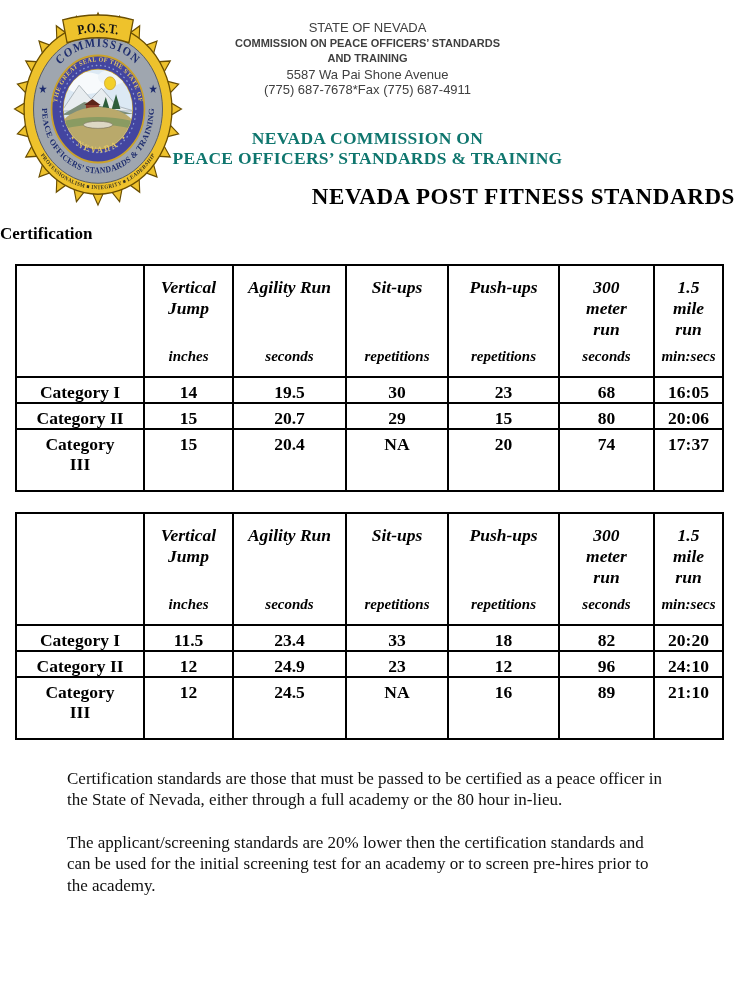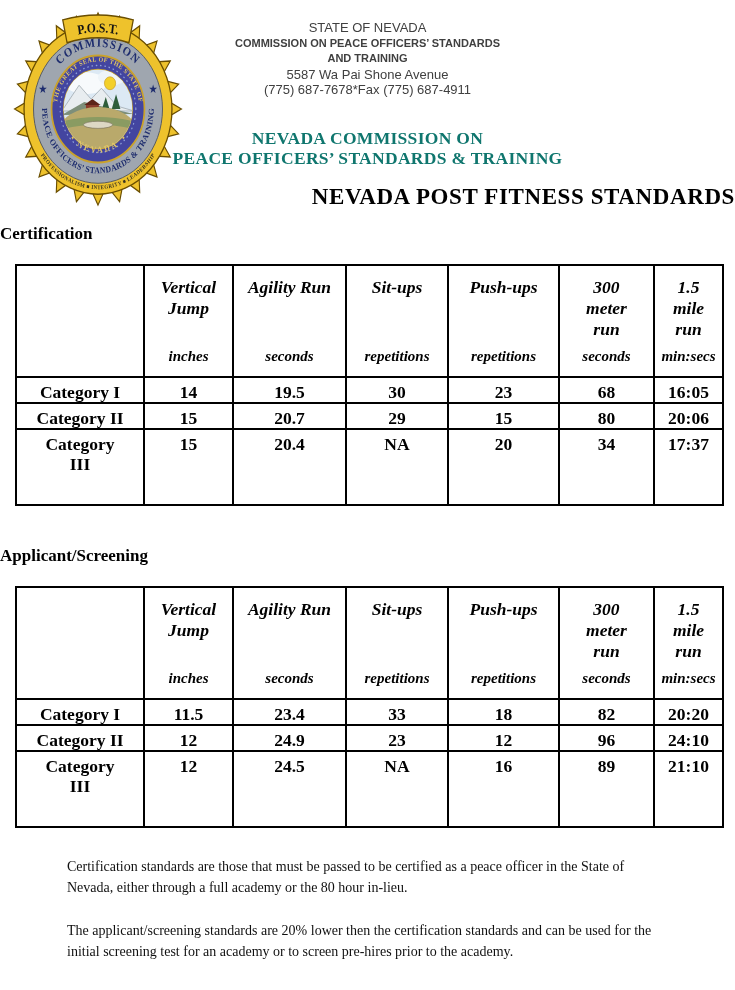--- a/index.html
+++ b/index.html
@@ -34,24 +34,24 @@
     margin:20px 0 0 15px; width:707px; }
   table.standards th, table.standards td { border:2px solid #000; padding:0; }
   .hcell { display:flex; flex-direction:column; justify-content:space-between;
     align-items:center; height:88px; padding:11px 2px;font-style:italic; }
   .h-title { font-size:17.5px; font-weight:bold; line-height:21px;
     white-space:pre-line; }
   .h-unit { font-size:15px; font-weight:bold; line-height:17px; }
   table.standards td { text-align:center; font-weight:bold; font-size:17.5px;
     vertical-align:top; padding-top:4px; white-space:pre-line; line-height:20px; }
   tr.row-s { height:25px; }
-  tr.row-l { height:76px; }
-
-  
-  .notes { margin:28px 60px 0 67px; width:604px; font-size:14px;
+  tr.row-l { height:62px; }
+
+  
+  .notes { margin:28px 60px 0 67px; width:604px; font-size:17px;
     line-height:21.5px; color:#101010; }
   .notes p { margin:0 0 21px 0; }
 </style>
 </head>
 <body>
 
 <div class="page">
 
   <div class="seal">
     <svg width="172" height="198" viewBox="0 0 200 200" preserveAspectRatio="none">
@@ -242,27 +242,26 @@
         <td>80</td>
         <td>20:06</td>
       </tr>
       <tr class="row-l">
         <td>Category
 III</td>
         <td>15</td>
         <td>20.4</td>
         <td>NA</td>
         <td>20</td>
-        <td>34</td>
+        <td>74</td>
         <td>17:37</td>
       </tr>
     </tbody>
   </table>
 
-  <div class="caption caption-2">Applicant/Screening</div>
 
   <table class="standards">
     <colgroup>
       <col style="width:128px">
         <col style="width:89px">
         <col style="width:113px">
       <col style="width:102px">
         <col style="width:111px">
         <col style="width:95px">
       <col style="width:69px">

